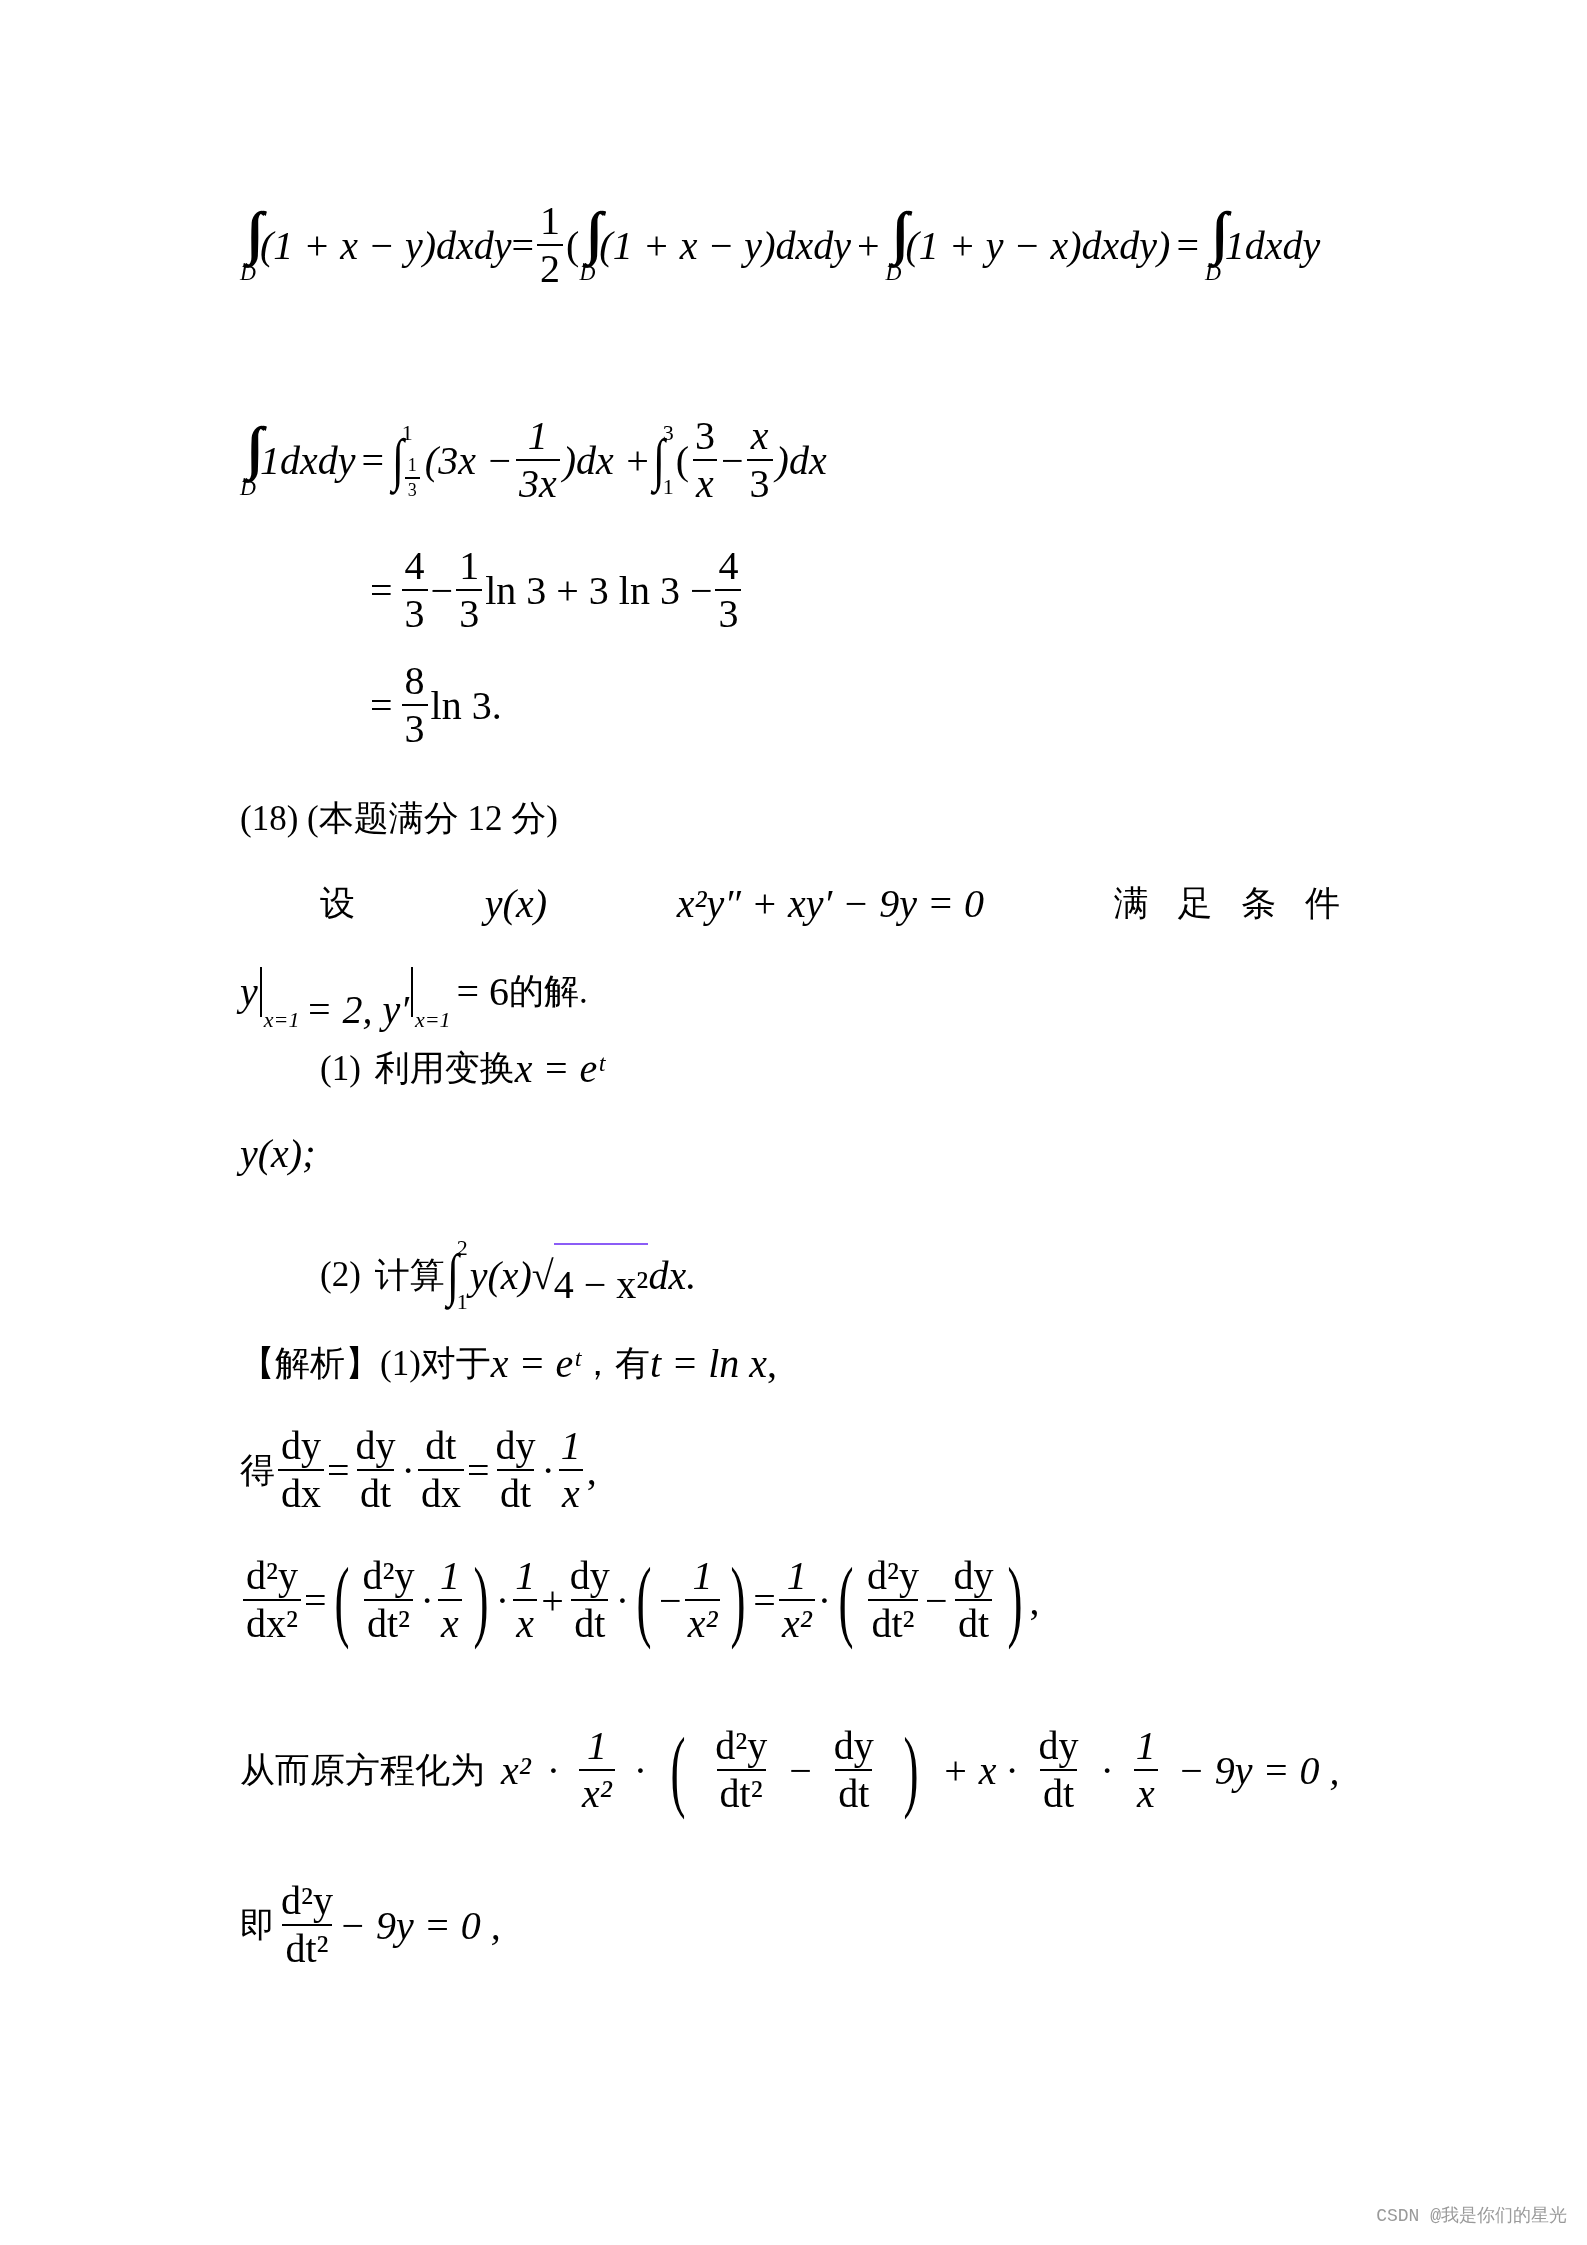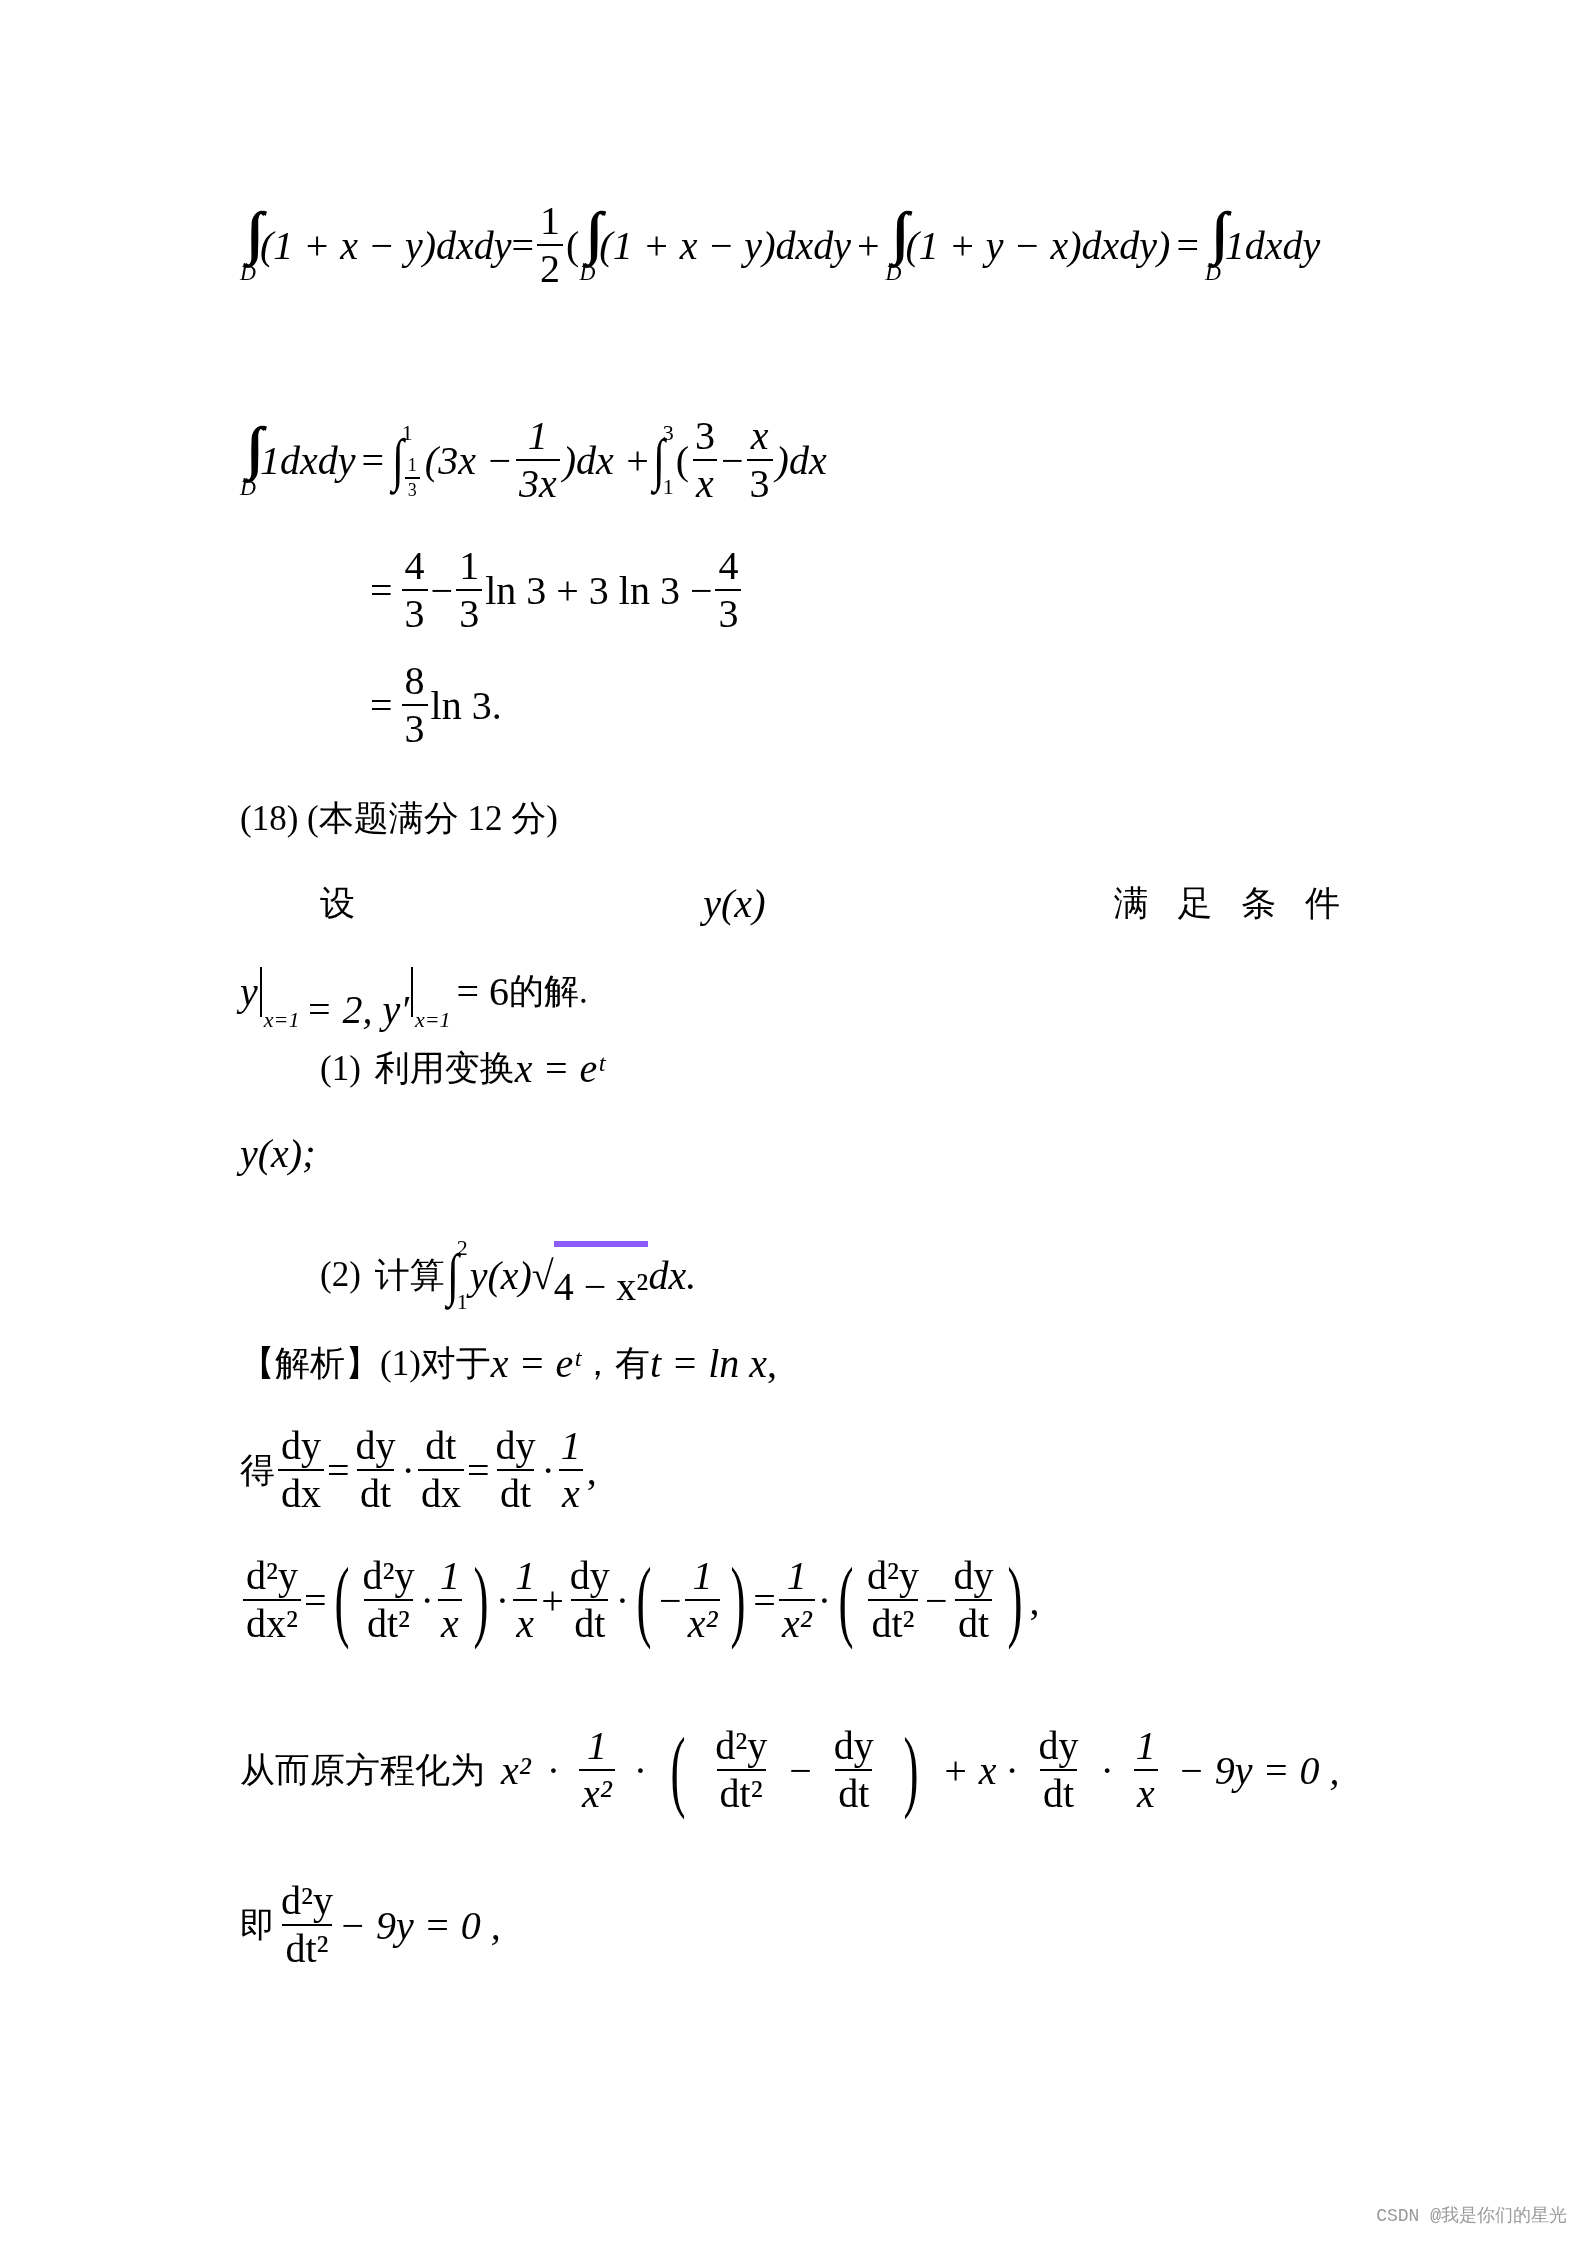--- a/index.html
+++ b/index.html
@@ -11,21 +11,21 @@
   .frac { display:inline-flex; flex-direction:column; align-items:center; vertical-align:middle; margin:0 3px; line-height:1.05; }
   .frac .num { padding:0 3px 2px; }
   .frac .den { border-top:2px solid #000; padding:2px 3px 0; }
   .int { font-size:58px; line-height:1; display:inline-block; transform:scaleX(0.75); }
   .dint { display:inline-flex; flex-direction:column; align-items:center; vertical-align:middle; margin-right:4px; }
   .dint .sym { font-size:58px; line-height:1; letter-spacing:-14px; }
   .dint .sub { font-size:22px; font-style:italic; margin-top:-2px; }
   .lim { display:inline-flex; flex-direction:column; justify-content:space-between; height:80px; font-size:22px; margin-left:-4px; margin-right:2px; }
   .bigp { font-size:90px; line-height:1; transform:scaleX(0.5); display:inline-block; font-weight:100; }
   .small { font-size:22px; }
-  .sqrt { border-top:6px solid #8b5cf6; padding-top:16px;text-align:right; }
+  .sqrt { border-top:2px solid #8b5cf6; padding-top:16px;text-align:right; }
   .bar { display:inline-block; border-left:2px solid #000; height:50px; margin:0 2px; }
   .wm { position:absolute; right:20px; bottom:18px; font-family:Liberation Mono, monospace; font-size:18px; color:#9a9a9a; }
   .sp { display:inline-block; width:14px; }
 </style>
 </head>
 <body>
 
 <div class="line" style="top:200px;">
   <span class="dint">
       <span class="sym i">∫∫</span>
@@ -123,20 +123,21 @@
   <span>ln 3.</span>
 </div>
 
 <div class="line cn" style="top:795px;">
   <span>(18) (本题满分 12 分)</span>
 </div>
 
 <div class="line" style="left:320px; top:880px; width:1030px; justify-content:space-between;">
   <span class="cn">设</span>
   <span class="i">y(x)</span>
+  <span class="i">x²y″ + xy′ − 9y = 0</span>
   <span class="cn" style="letter-spacing:10px;">满 足 条 件</span>
 </div>
 
 <div class="line" style="top:950px;">
   <span class="i">y</span>
   <span class="bar"></span>
   <span class="small i" style="align-self:flex-end;">x=1</span>
   <span class="i" style="margin-left:6px;margin-top:36px;">= 2, y′</span>
   <span class="bar"></span>
   <span class="small i" style="align-self:flex-end;">x=1</span>

